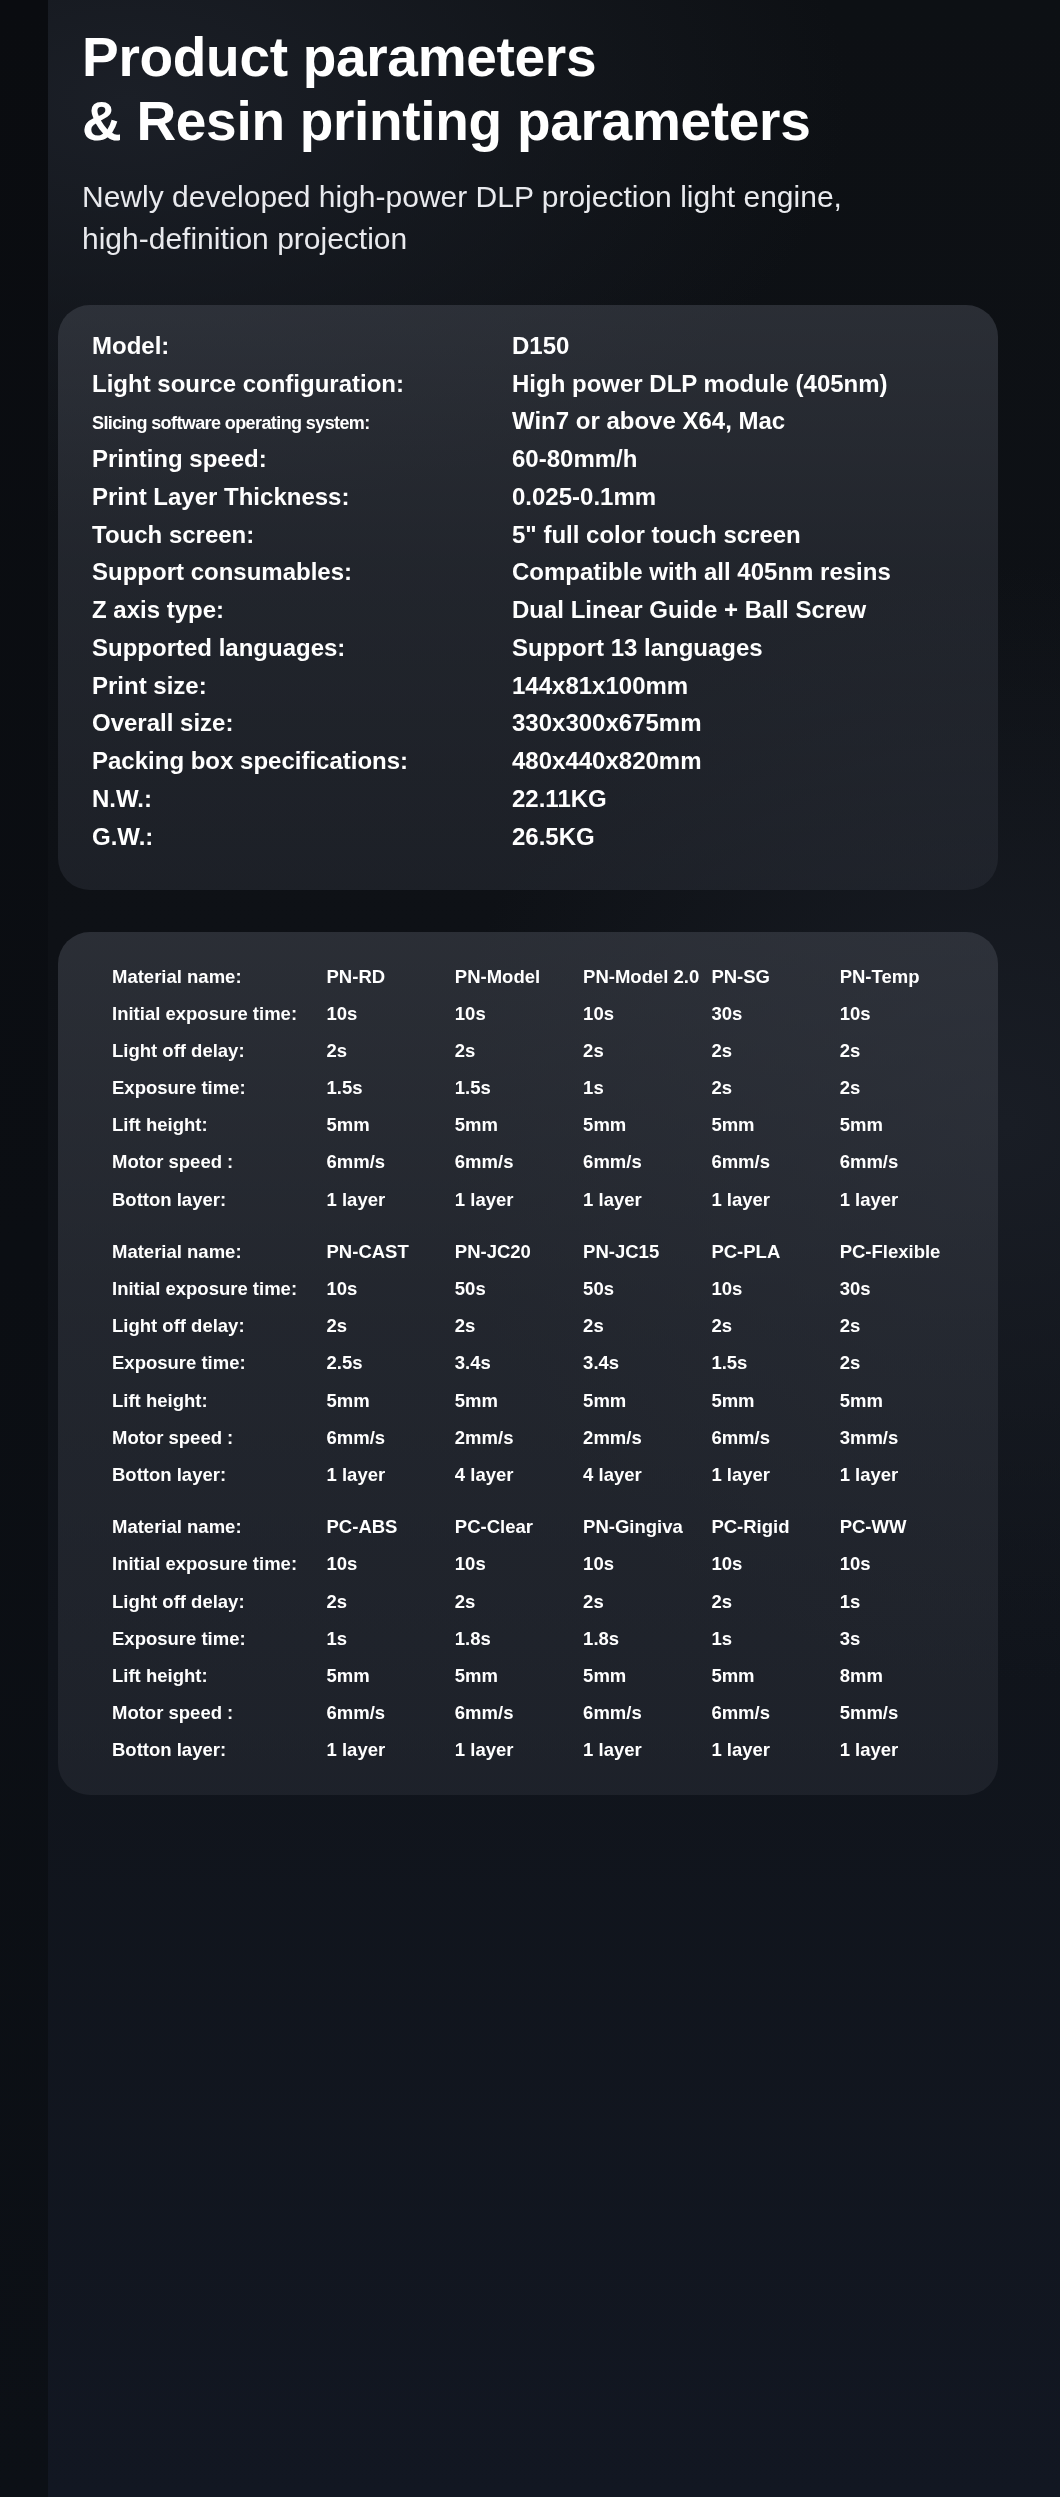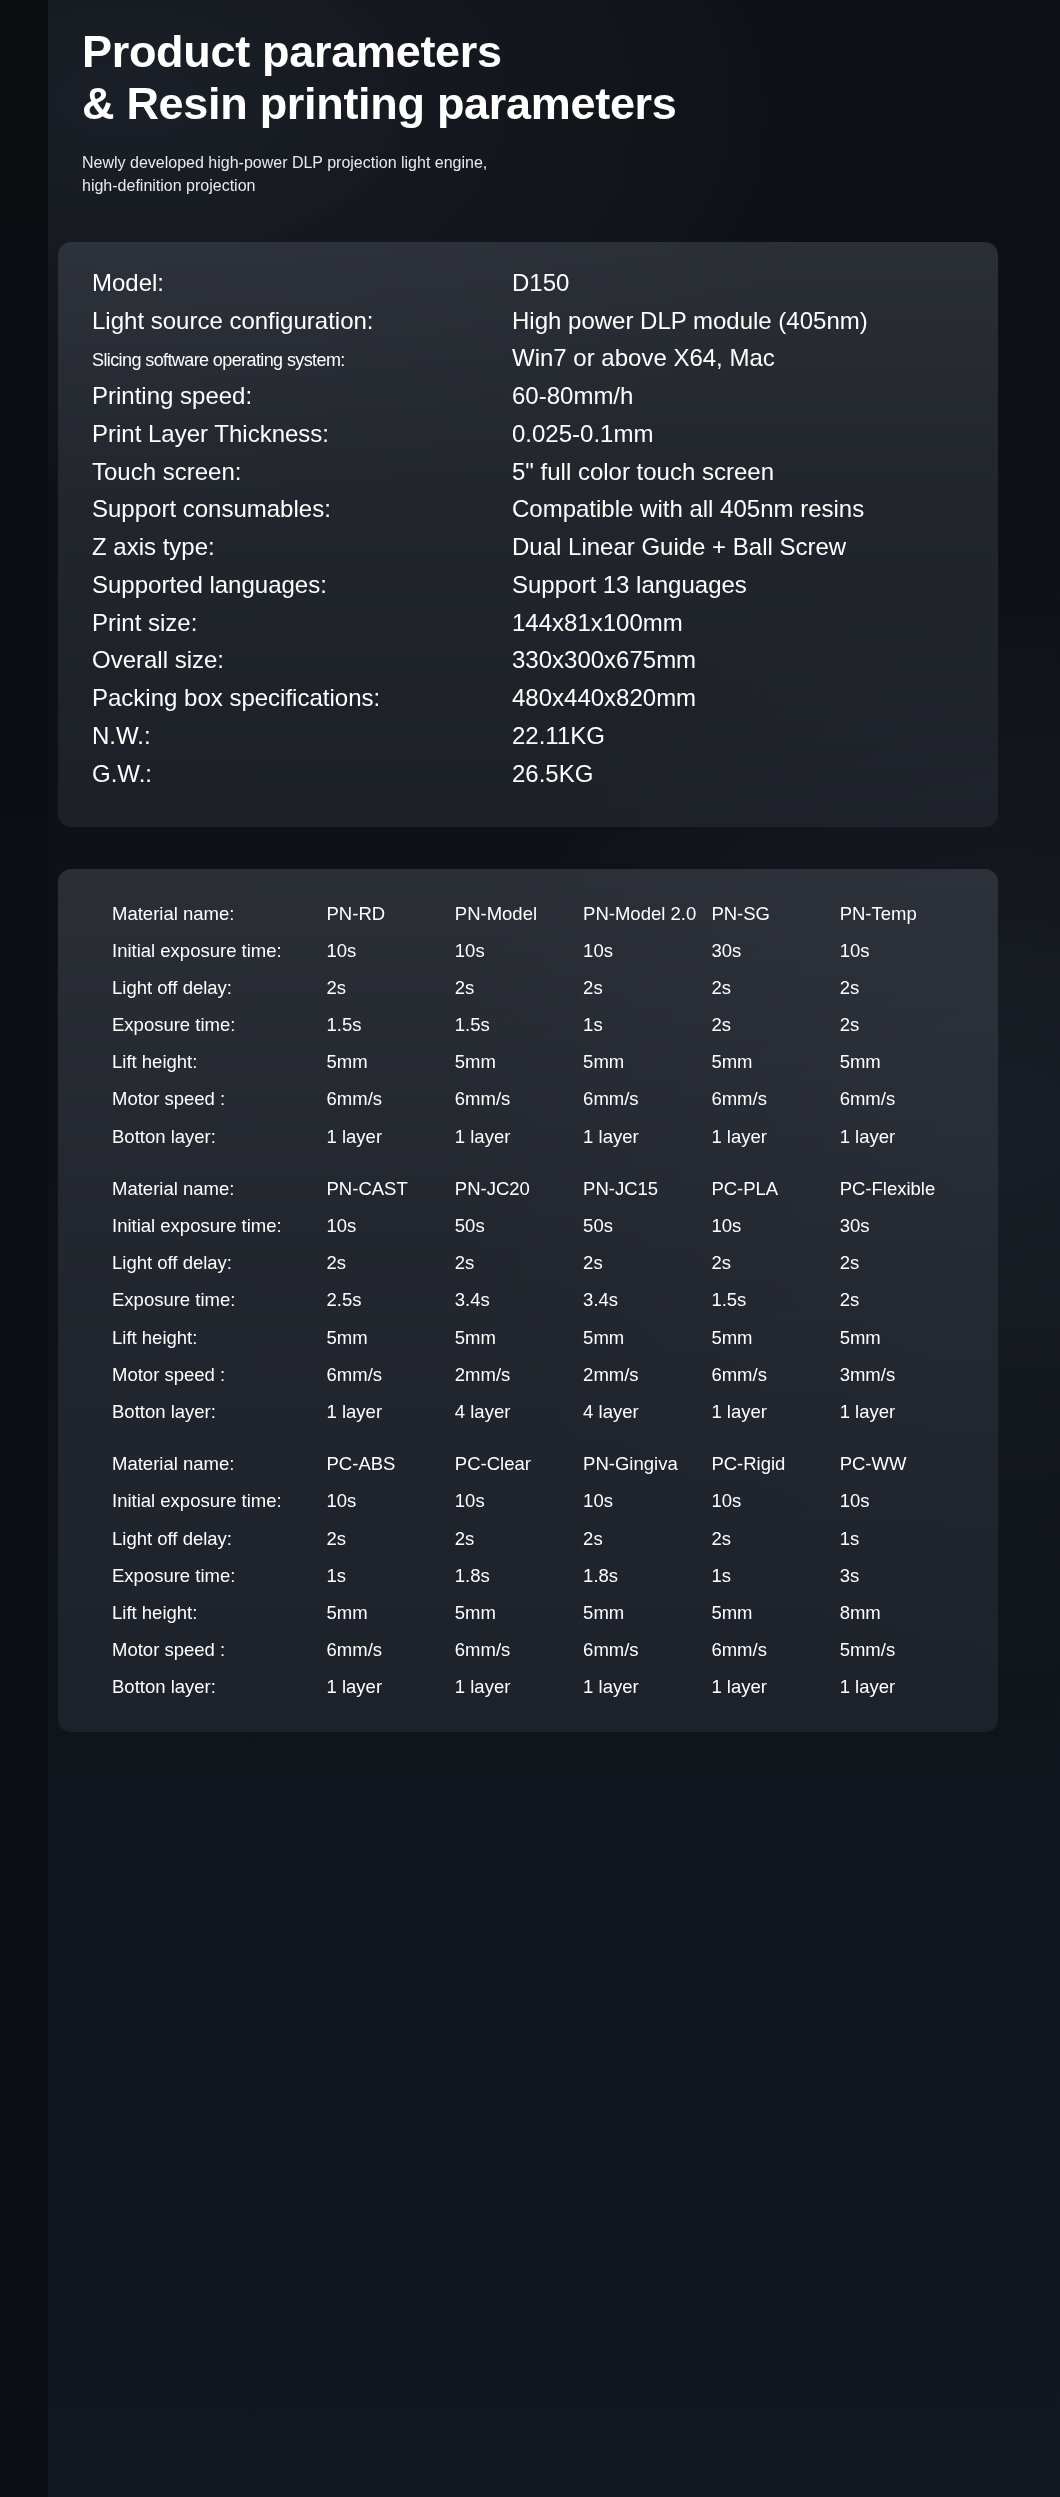--- a/index.html
+++ b/index.html
@@ -38,42 +38,43 @@
   .content {
     position: relative;
     z-index: 2;
   }
 
   
   .header {
     padding: 26px 40px 0 82px;
   }
   .title-line {
-    font-size: 45px;
+    font-size: 55px;
     line-height: 1.16;
     font-weight: bold;
     letter-spacing: -0.3px;
     color: #ffffff;
     white-space: nowrap;
   }
   .subtitle {
     margin-top: 22px;
-    font-size: 16px;
+    font-size: 30px;
     line-height: 1.42;
     color: #e9eaee;
     font-weight: normal;
   }
 
   
   .card {
     position: relative;
     margin: 0 62px 0 58px;
     background: linear-gradient(180deg, rgba(60,64,73,0.62) 0%, rgba(48,52,61,0.58) 45%, rgba(40,44,53,0.55) 100%);
-    border-radius: 13px;
+    border-radius: 32px;
     box-sizing: border-box;
+    font-weight: bold;
   }
   .card-specs {
     margin-top: 44px;
     padding: 26px 34px 30px 34px;
   }
   .card-resin {
     margin-top: 42px;
     padding: 34px 30px 34px 32px;
   }
 

